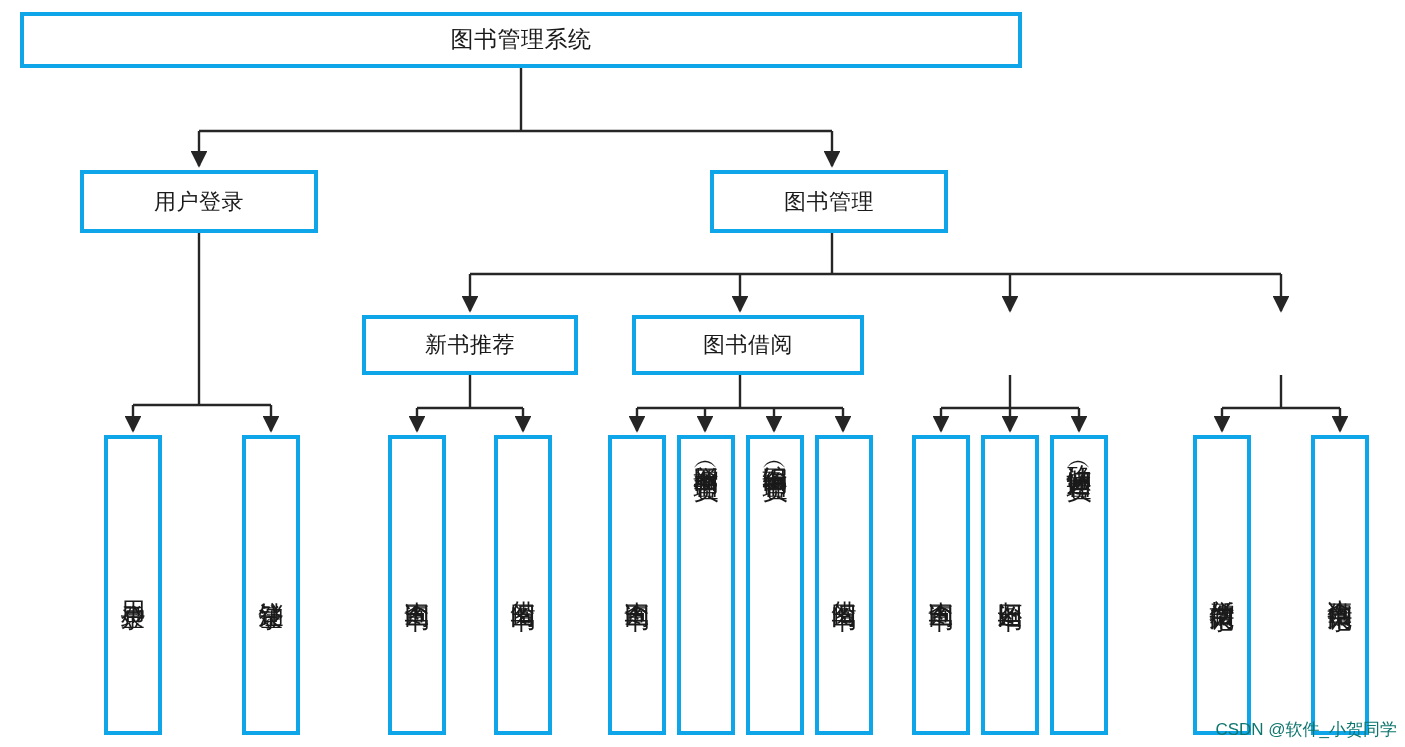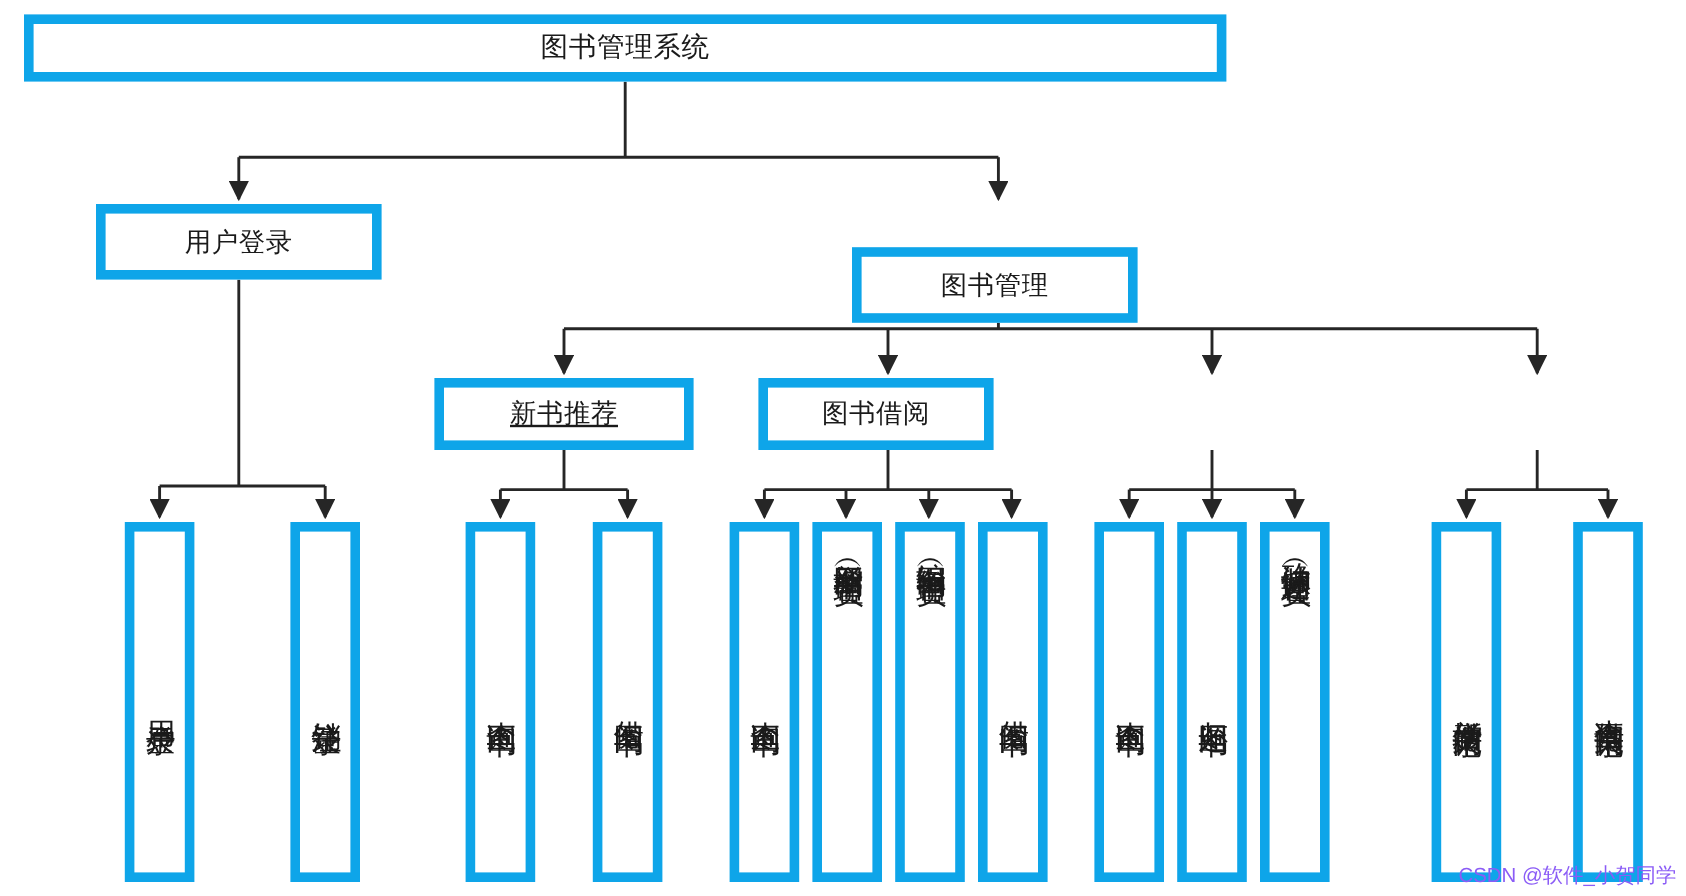--- a/index.html
+++ b/index.html
@@ -21,21 +21,21 @@
     left:0; top:0;
     width:1405px;
     height:747px;
     pointer-events:none;
   }
   
   .node{
     position:absolute;
     box-sizing:border-box;
     background:#ffffff;
-    border:8px solid #0ea5e9;
+    border:4px solid #0ea5e9;
     display:flex;
     align-items:center;
     justify-content:center;
     color:#1a1a1a;
   }
   .node .label{
     display:block;
     text-align:center;
     line-height:1.18;
     letter-spacing:0.5px;
@@ -64,21 +64,21 @@
   .node.vert.mid{
     align-items:center;
     padding-top:0;
   }
   
   #watermark{
     position:absolute;
     right:8px;
     bottom:6px;
     font-size:17px;
-    color:#8b5cf6;
+    color:#0f766e;
     white-space:nowrap;
     user-select:none;
   }
 </style>
 </head>
 <body>
 
 <div id="canvas">
 
   <svg id="wires" viewBox="0 0 1405 747" width="1405" height="747" xmlns="http://www.w3.org/2000/svg">
@@ -134,29 +134,29 @@
   </svg>
 
   <div class="node horiz root" style="left:20px; top:12px; width:1002px; height:56px;">
     <span class="label">图书管理系统</span>
   </div>
 
   <div class="node horiz" style="left:80px; top:170px; width:238px; height:63px;">
     <span class="label">用户登录</span>
   </div>
 
-  <div class="node horiz" style="left:710px; top:170px; width:238px; height:63px;margin-top:36px;">
+  <div class="node horiz" style="left:710px; top:170px; width:238px; height:63px;">
     <span class="label">图书管理</span>
   </div>
 
-  <div class="node horiz" style="left:362px; top:315px; width:216px; height:60px;text-decoration:underline;">
+  <div class="node horiz" style="left:362px; top:315px; width:216px; height:60px;">
     <span class="label">新书推荐</span>
   </div>
 
-  <div class="node horiz" style="left:632px; top:315px; width:196px; height:60px;">
+  <div class="node horiz" style="left:632px; top:315px; width:232px; height:60px;">
     <span class="label">图书借阅</span>
   </div>
 
 
 
   <div class="node vert mid" style="left:104px; top:435px; width:58px; height:300px;">
     <span class="label">用户登录</span>
   </div>
   <div class="node vert mid" style="left:242px; top:435px; width:58px; height:300px;">
     <span class="label">注销登录</span>

